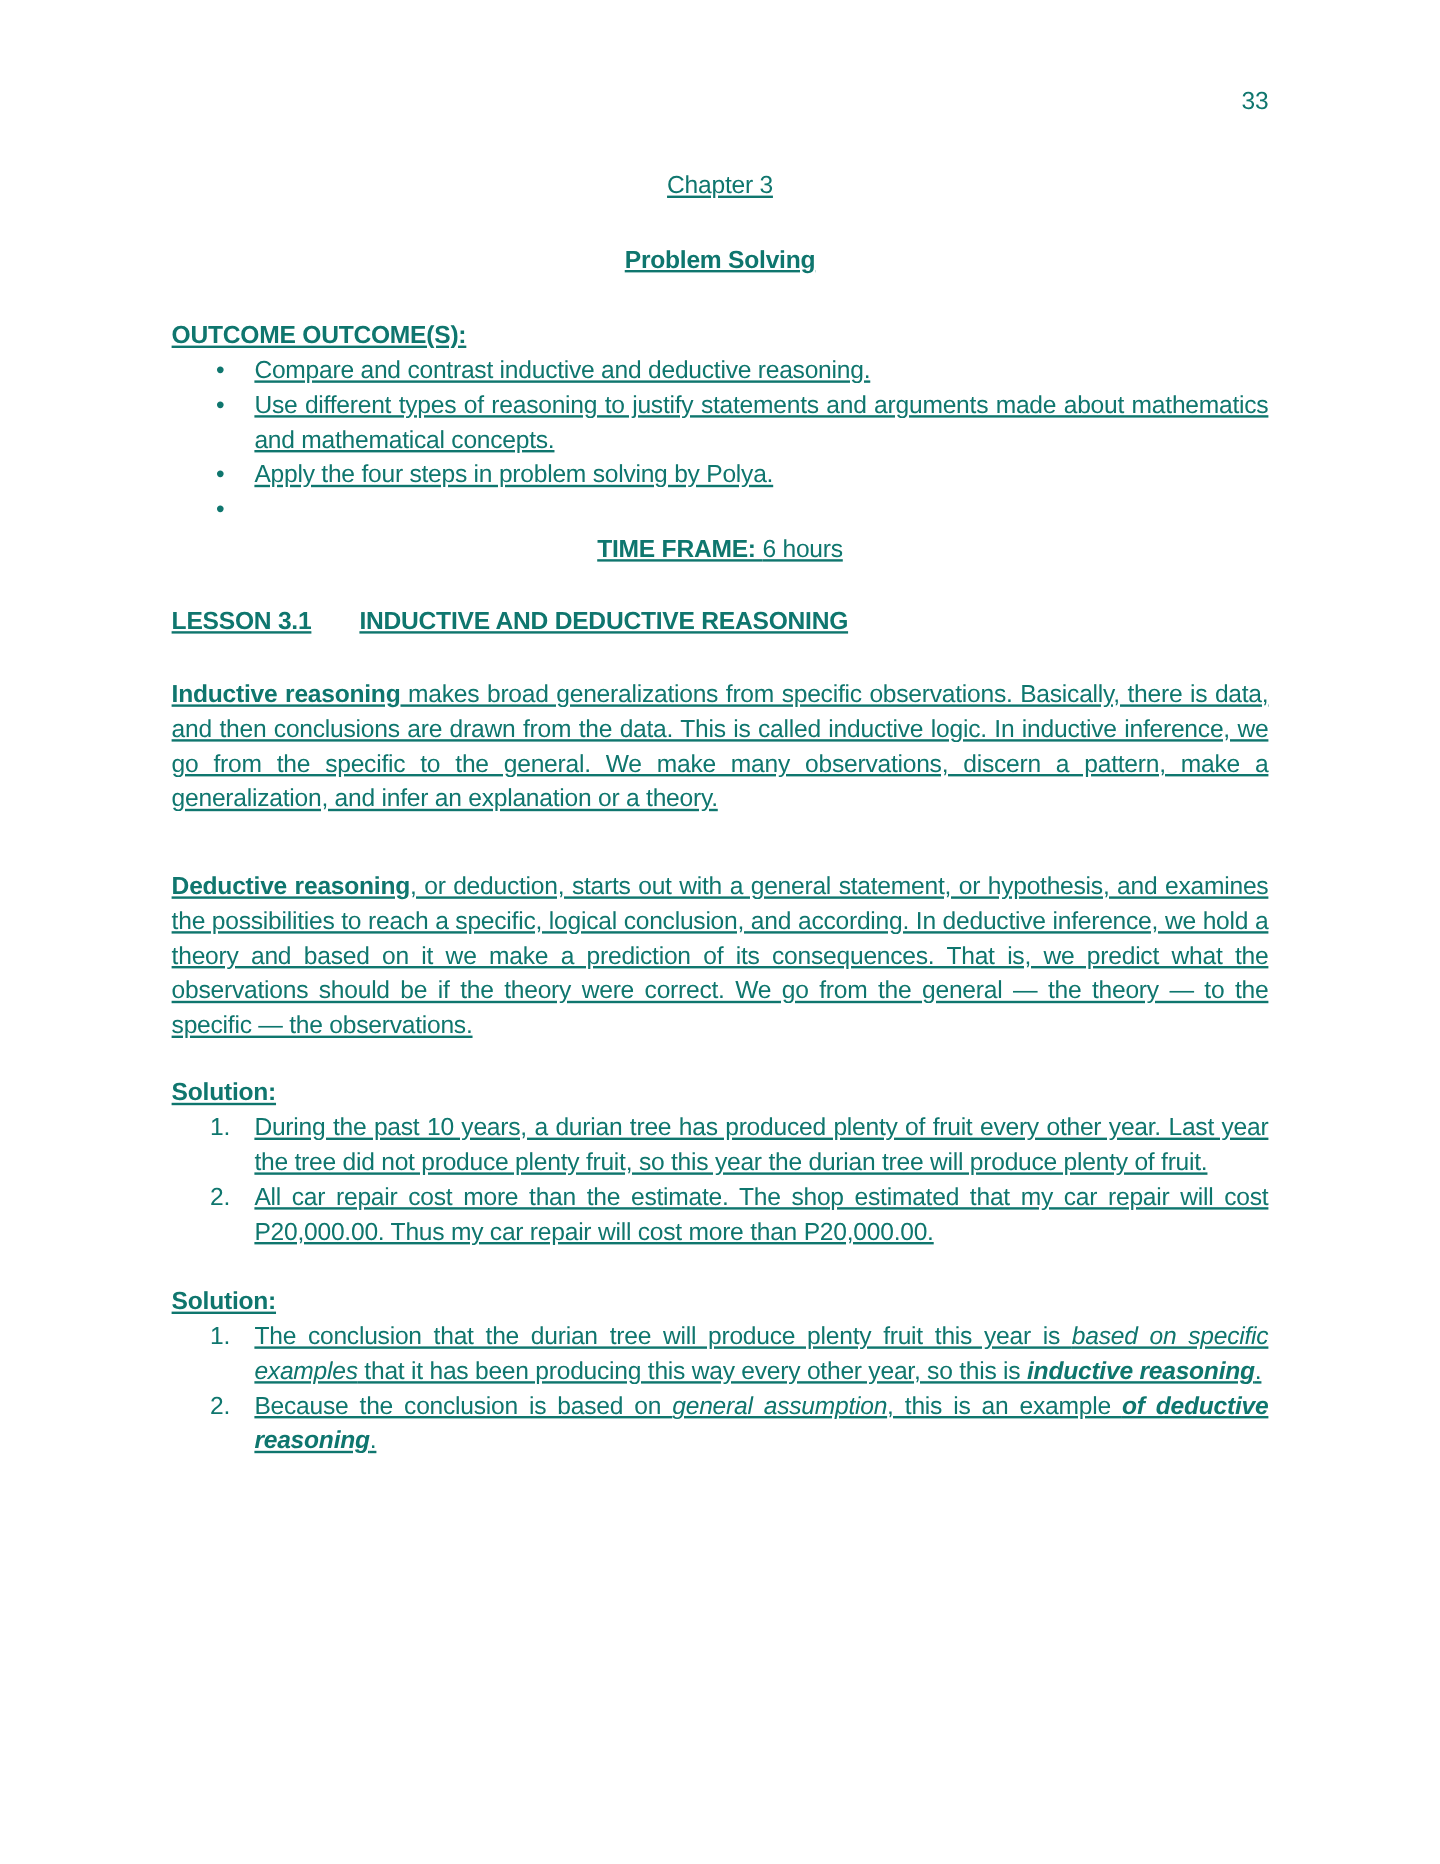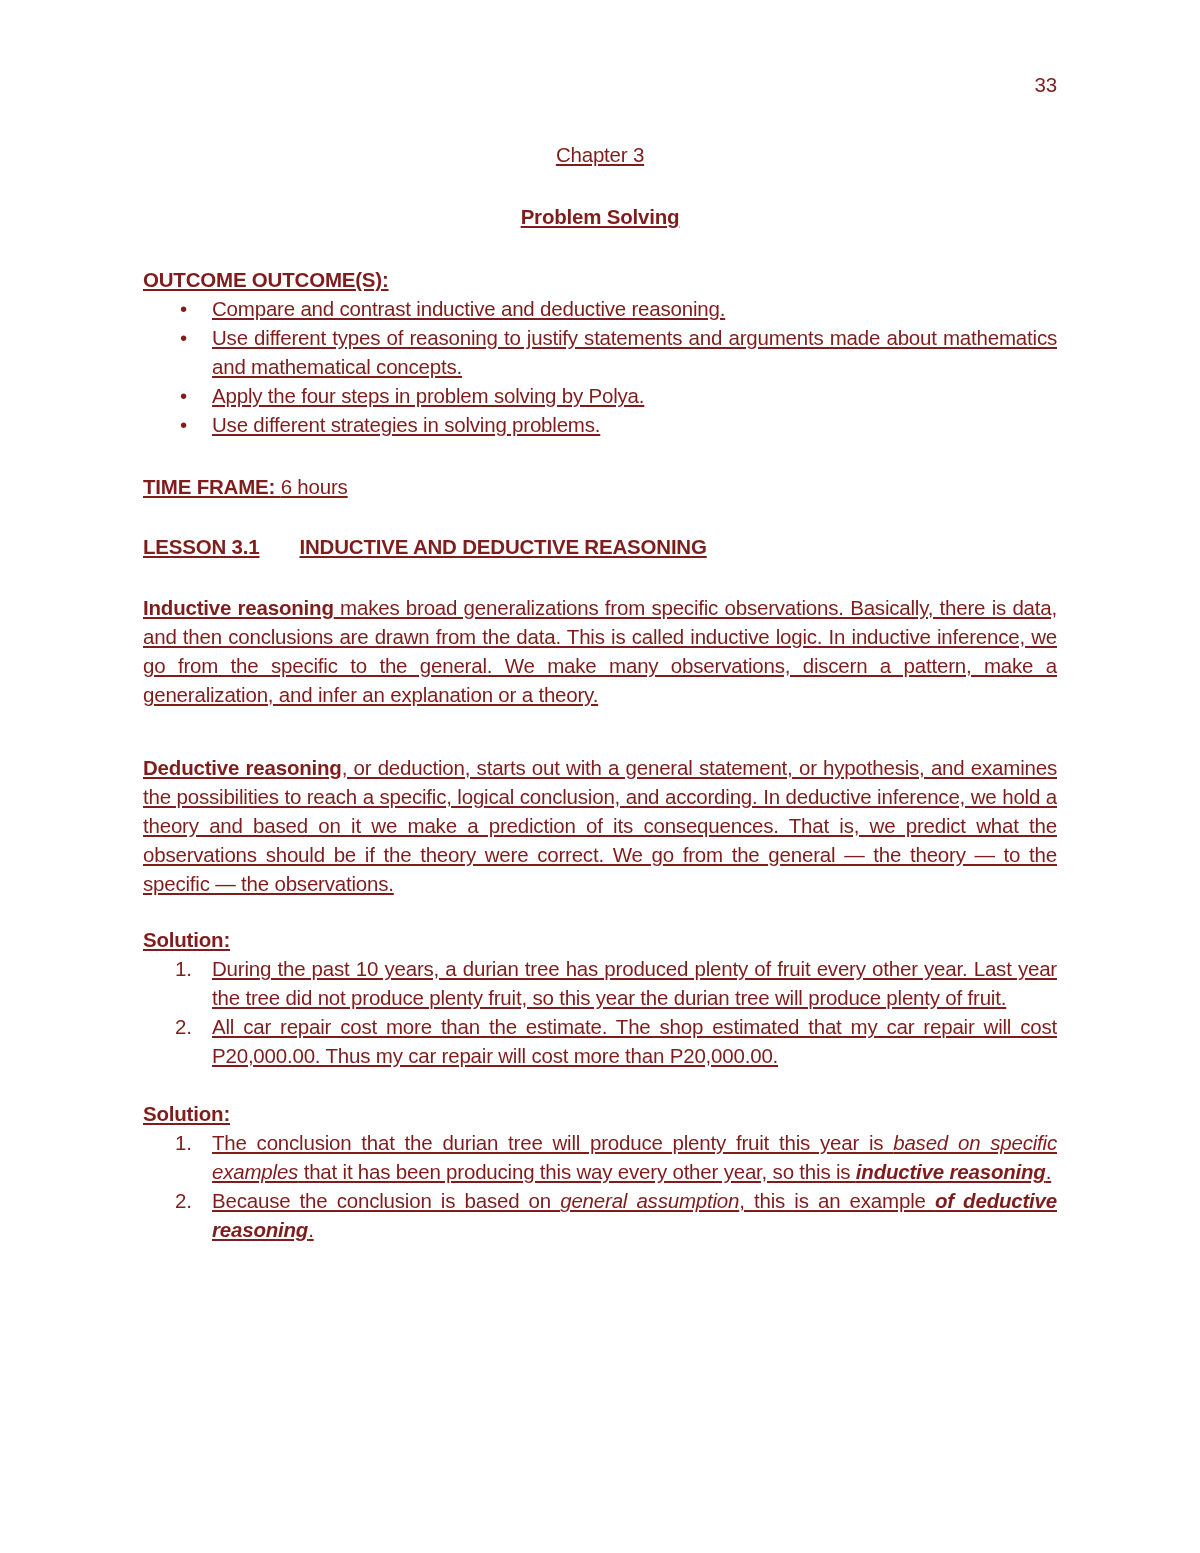--- a/index.html
+++ b/index.html
@@ -7,21 +7,21 @@
     padding: 0;
     background: #ffffff;
   }
   .page {
     position: relative;
     width: 1200px;
     height: 1553px;
     box-sizing: border-box;
     padding: 70px 143px 0 143px;
     background: #ffffff;
-    color: #7f1d1d;
+    color: #0f766e;
     font-family: "Liberation Sans", "DejaVu Sans", sans-serif;
     font-size: 20.5px;
     line-height: 29px;
     letter-spacing: -0.2px;
     overflow: hidden;
   }
   p, h1, h2, h3, ul, ol { margin: 0; padding: 0; font-size: inherit; line-height: inherit; text-decoration: underline; }
   .b  { font-weight: bold; }
   .page-number { text-align: right; }
   .chapter { margin-top: 41px; text-align: center; font-weight: normal; }
@@ -29,21 +29,21 @@
   .lo-heading { margin-top: 34px; font-weight: bold; }
   ul.bullets, ol.numbered { list-style: none; }
   li {
     position: relative;
     padding-left: 69px;
     text-align: justify;
   }
   li .marker { position: absolute; top: 0; }
   ul.bullets .marker { left: 37px; }
   ol.numbered .marker { left: 32px; }
-  .timeframe { margin-top: 33px; }
+  .timeframe { margin-top: 33px; text-align: center; }
   .lesson { margin-top: 31px; font-weight: bold; }
   .lesson-num { margin-right: 40px; }
   .para { text-align: justify; }
   .para-inductive { margin-top: 32px; }
   .para-deductive { margin-top: 44px; }
   .para-determine { margin-top: 26px; }
   .example-heading { margin-top: 27px; font-weight: bold; }
   .solution-heading { margin-top: 29px; font-weight: bold; }
   .run-r  { font-style: normal;  font-weight: normal; }
   .run-i  { font-style: italic; }
@@ -70,21 +70,20 @@
       <li>
         <span class="marker">•</span>
         <span>Use different types of reasoning to justify statements and arguments made about mathematics and mathematical concepts.</span>
       </li>
       <li>
         <span class="marker">•</span>
         <span>Apply the four steps in problem solving by Polya.</span>
       </li>
       <li>
         <span class="marker">•</span>
-        <span>Use different strategies in solving problems.</span>
       </li>
     </ul>
   </div>
 
   <p class="timeframe">
     <span class="b">TIME FRAME: </span><span>6 hours</span>
   </p>
 
   <p class="lesson">
     <span class="lesson-num">LESSON 3.1</span><span>INDUCTIVE AND DEDUCTIVE REASONING</span>

